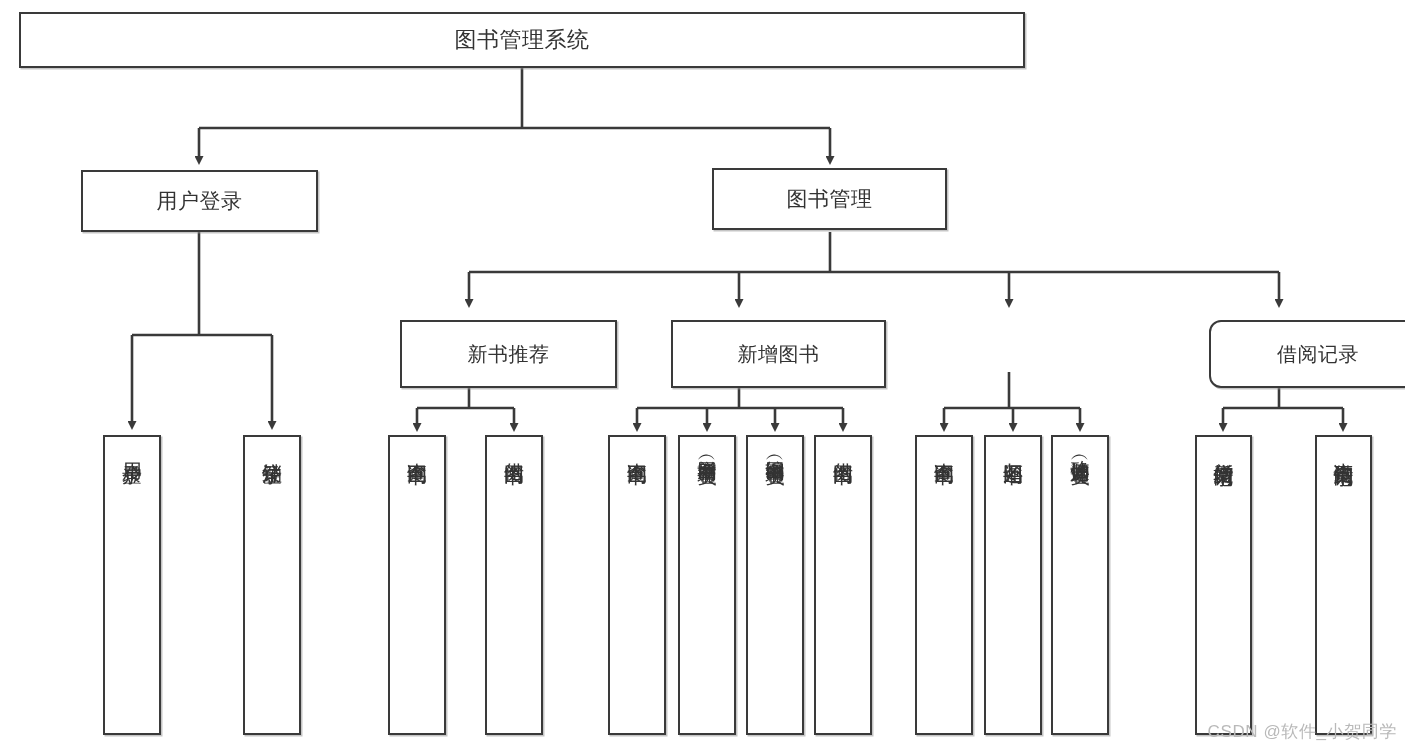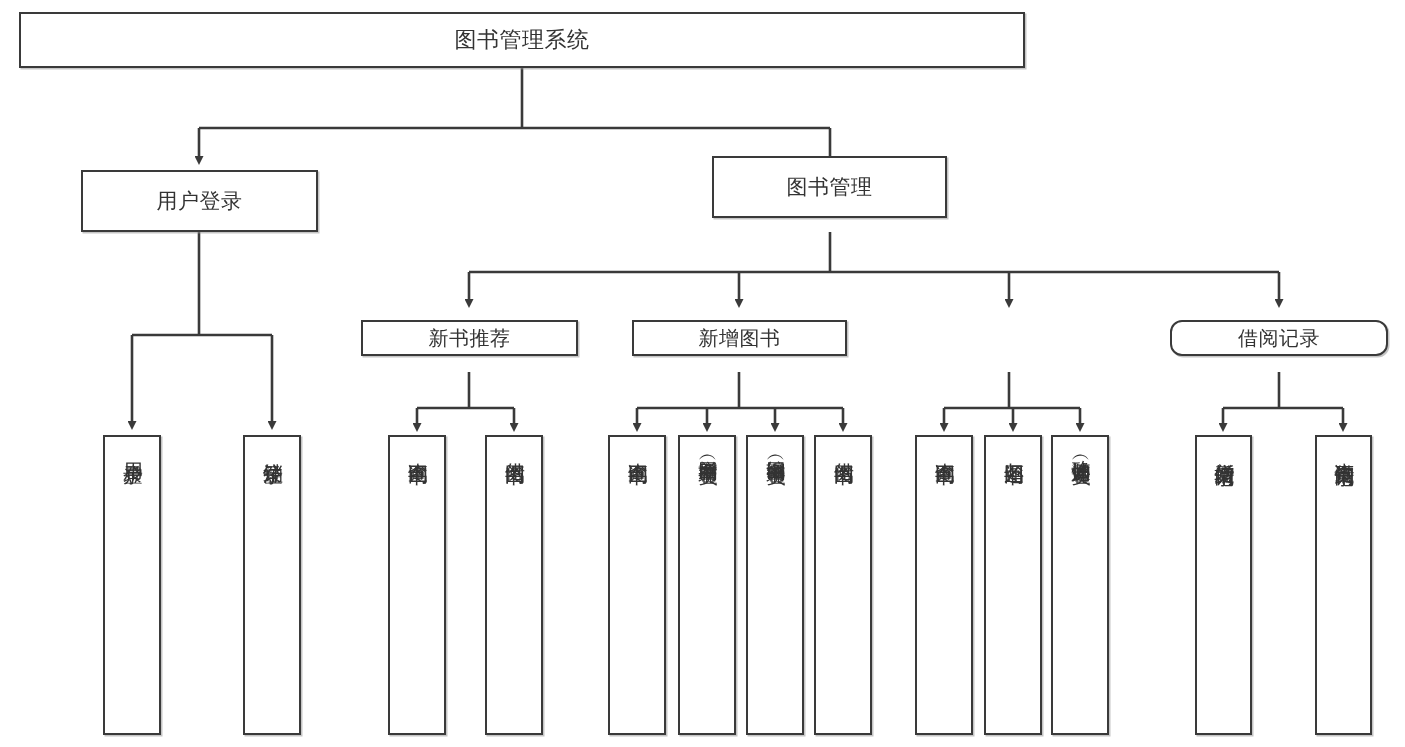--- a/index.html
+++ b/index.html
@@ -1,32 +1,32 @@
 <!DOCTYPE html>
 <html><head>
 <meta charset="utf-8">
 <style>
   html,body{margin:0;padding:0;background:#ffffff;}
   body{font-family:"Liberation Sans","DejaVu Sans",sans-serif;}
-  #stage{position:relative;width:1405px;height:747px;background:#ffffff;overflow:hidden;font-family:Liberation Mono, monospace;}
+  #stage{position:relative;width:1405px;height:747px;background:#ffffff;overflow:hidden;}
   svg.wires{position:absolute;left:0;top:0;width:1405px;height:747px;pointer-events:none;}
 
   .node{position:absolute;box-sizing:border-box;background:#ffffff;border:2.5px solid #3a3a3a;
         display:flex;align-items:center;justify-content:center;box-shadow:1.5px 1.5px 0 rgba(150,150,150,.55);}
   .node .lbl{color:#333333;white-space:nowrap;letter-spacing:.5px;}
 
   .root{left:19px;top:12px;width:1006px;height:56px;}
   .root .lbl{font-size:22px;}
 
   .lvl2{height:62px;}
   .lvl2 .lbl{font-size:21px;}
   #n-login{left:81px;top:170px;width:237px;}
-  #n-bookmgr{left:712px;top:156px;width:235px;}
+  #n-bookmgr{left:712px;top:168px;width:235px;}
 
-  .lvl3{height:36px;}
+  .lvl3{height:68px;margin-left:39px;}
   .lvl3 .lbl{font-size:20px;}
   #n-newrec{left:361px;top:320px;width:217px;}
   #n-borrow{left:632px;top:320px;width:215px;}
   #n-current{left:902px;top:320px;width:215px;}
   #n-record{left:1170px;top:320px;width:218px;border-radius:12px;}
 
   .leaf{top:435px;height:300px;width:58px;align-items:flex-start;padding-top:10px;}
   .leaf .lbl{font-size:20px;writing-mode:vertical-rl;text-orientation:upright;
              line-height:1.06;white-space:normal;letter-spacing:1px;}
   .leaf.tall .lbl{font-size:19px;}
@@ -150,14 +150,15 @@
   <div class="node leaf tall" id="l11">
     <span class="lbl">确认归还（管理员）</span>
   </div>
   <div class="node leaf" id="l12">
     <span class="lbl">新增借阅记录</span>
   </div>
   <div class="node leaf" id="l13">
     <span class="lbl">查询借阅记录</span>
   </div>
 
+  <div class="watermark">CSDN @软件_小贺同学</div>
 
 </div>
 
 </body></html>

